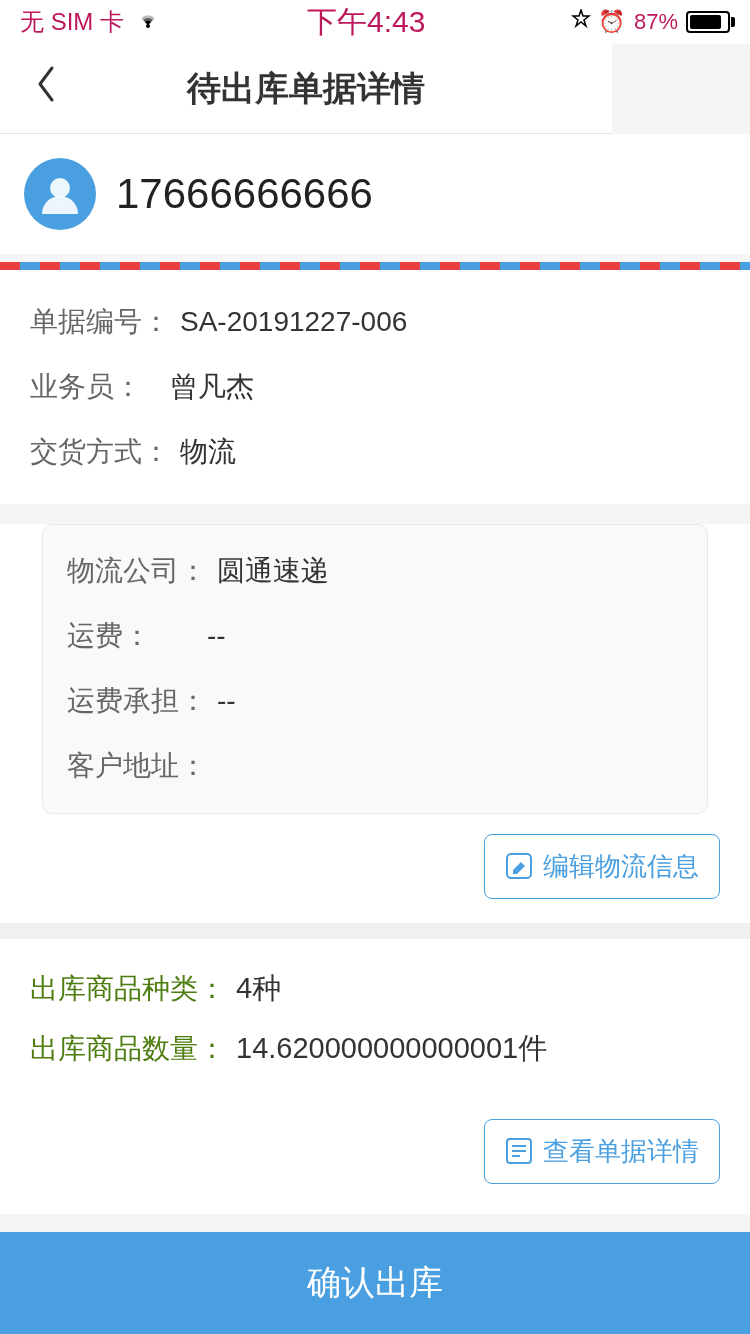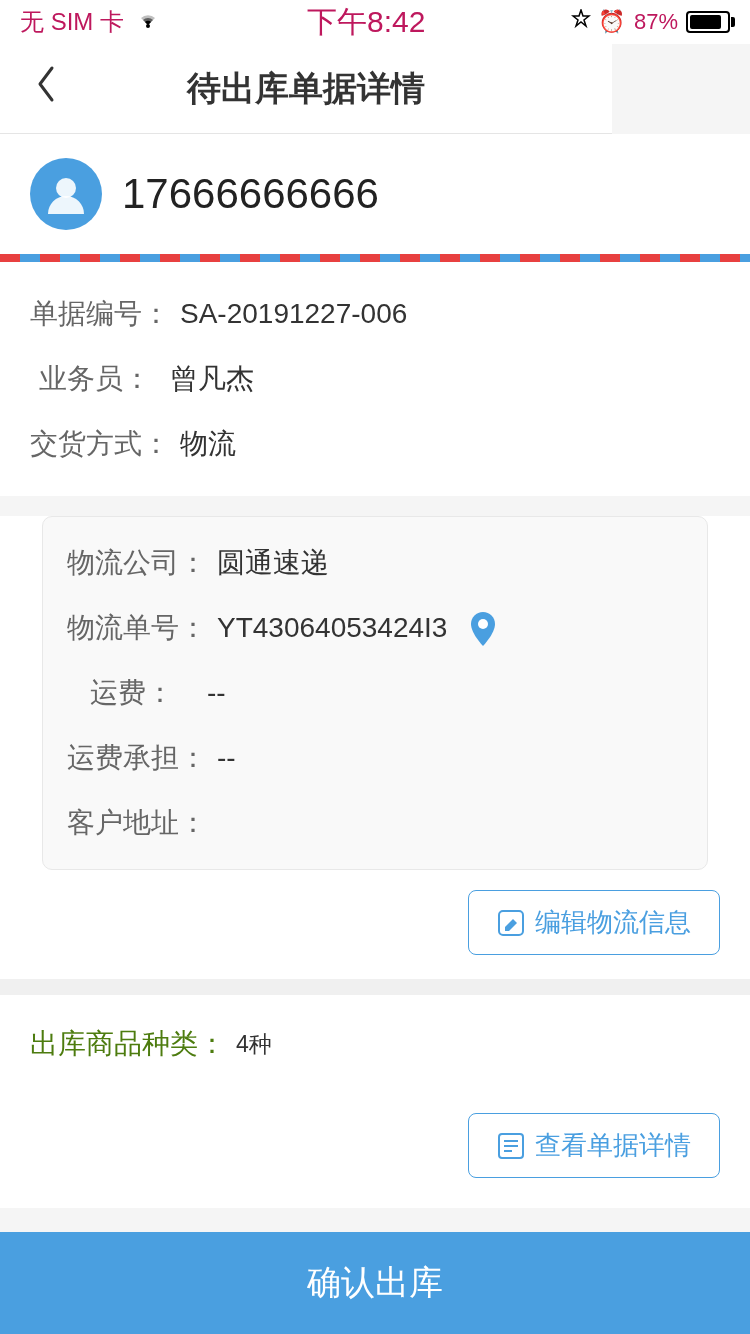--- a/index.html
+++ b/index.html
@@ -76,25 +76,25 @@
     }
     .nav-title {
       font-size: 34px;
       font-weight: 600;
       color: #333;
     }
 
     
     .customer-header {
       background: #fff;
-      padding: 24px 30px;
+      padding: 24px 24px;
       display: flex;
       align-items: center;
       gap: 20px;
-      margin-bottom: 0;
+      margin-bottom: 8px;
     }
     .customer-avatar {
       width: 72px;
       height: 72px;
       border-radius: 50%;
       background: #4a9fe0;
       display: flex;
       align-items: center;
       justify-content: center;
       flex-shrink: 0;
@@ -128,21 +128,21 @@
     .info-row {
       display: flex;
       align-items: flex-start;
       margin-bottom: 20px;
     }
     .info-row:last-child { margin-bottom: 0; }
     .info-label {
       color: #666;
       font-size: 28px;
       min-width: 140px;
-      text-align: center;
+      text-align: left;
       flex-shrink: 0;
       padding-right: 10px;
       line-height: 1.6;
     }
     .info-value {
       color: #333;
       font-size: 28px;
       flex: 1;
       line-height: 1.6;
     }
@@ -173,21 +173,21 @@
     .edit-btn {
       display: flex;
       align-items: center;
       justify-content: flex-end;
       padding: 0 30px 24px 30px;
       background: #fff;
     }
     .btn-outline {
       border: 1px solid #4a9fe0;
       border-radius: 8px;
-      padding: 14px 28px;
+      padding: 14px 20px;
       color: #4a9fe0;
       font-size: 26px;
       display: flex;
       align-items: center;
       gap: 10px;
       background: #fff;
       cursor: pointer;
     }
 
     
@@ -209,21 +209,21 @@
     .summary-row:last-child { margin-bottom: 0; }
     .summary-label {
       color: #4d7c0f;
       font-size: 28px;
       min-width: 160px;
       text-align: right;
       padding-right: 10px;
     }
     .summary-value {
       color: #333;
-      font-size: 23px;
+      font-size: 29px;
     }
 
     
     .view-detail-btn {
       display: flex;
       align-items: center;
       justify-content: flex-end;
       padding: 20px 30px 30px 30px;
       background: #fff;
     }
@@ -262,21 +262,21 @@
       <span>无 SIM 卡</span>
       <span class="wifi-icon">
         <svg width="28" height="20" viewBox="0 0 28 20" fill="none">
           <path d="M14 16l3-3a4 4 0 00-6 0l3 3z" fill="#000"></path>
           <path d="M14 16l5-5a7 7 0 00-10 0l5 5z" fill="#000" opacity="0.5"></path>
           <path d="M14 16l7-7a10 10 0 00-14 0l7 7z" fill="#000" opacity="0.25"></path>
           <circle cx="14" cy="17" r="2" fill="#000"></circle>
         </svg>
       </span>
     </div>
-    <div style="font-size:30px;font-weight:500;">下午8:42</div>
+    <div style="font-size:30px;font-weight:500;">下午4:43</div>
     <div class="status-right">
       <span>
         <svg width="20" height="20" viewBox="0 0 20 20" fill="none">
           <path d="M10 1l2 6h6l-5 4 2 6-5-4-5 4 2-6-5-4h6z" fill="none" stroke="#000" stroke-width="1.5"></path>
         </svg>
       </span>
       <span>⏰</span>
       <span>87%</span>
       <span class="battery-icon">
         <div class="battery-fill"></div>
@@ -318,32 +318,20 @@
       <span class="info-label">交货方式：</span>
       <span class="info-value">物流</span>
     </div>
   </div>
 
   <div style="background:#fff; margin-bottom:0;">
     <div class="logistics-card">
       <div class="info-row">
         <span class="info-label">物流公司：</span>
         <span class="info-value">圆通速递</span>
-      </div>
-      <div class="info-row">
-        <span class="info-label">物流单号：</span>
-        <div class="tracking-number info-value">
-          <span>YT43064053424I3</span>
-          <div class="location-icon">
-            <svg width="32" height="38" viewBox="0 0 32 38" fill="none">
-              <path d="M16 2C9.37 2 4 7.37 4 14c0 9.5 12 22 12 22s12-12.5 12-22C28 7.37 22.63 2 16 2z" fill="#4a9fe0"></path>
-              <circle cx="16" cy="14" r="5" fill="#fff"></circle>
-            </svg>
-          </div>
-        </div>
       </div>
       <div class="info-row">
         <span class="info-label">运费：</span>
         <span class="info-value">--</span>
       </div>
       <div class="info-row">
         <span class="info-label">运费承担：</span>
         <span class="info-value">--</span>
       </div>
       <div class="info-row">
@@ -362,20 +350,24 @@
     </div>
   </div>
 
   <div class="section-divider"></div>
 
   <div class="summary-section">
     <div class="summary-row">
       <span class="summary-label">出库商品种类：</span>
       <span class="summary-value">4种</span>
     </div>
+    <div class="summary-row">
+      <span class="summary-label">出库商品数量：</span>
+      <span class="summary-value">14.620000000000001件</span>
+    </div>
   </div>
 
   <div class="view-detail-btn">
     <button class="btn-outline">
       <svg width="28" height="28" viewBox="0 0 28 28" fill="none">
         <rect x="2" y="2" width="24" height="24" rx="3" stroke="#4a9fe0" stroke-width="2"></rect>
         <line x1="7" y1="9" x2="21" y2="9" stroke="#4a9fe0" stroke-width="2"></line>
         <line x1="7" y1="14" x2="21" y2="14" stroke="#4a9fe0" stroke-width="2"></line>
         <line x1="7" y1="19" x2="15" y2="19" stroke="#4a9fe0" stroke-width="2"></line>
       </svg>

